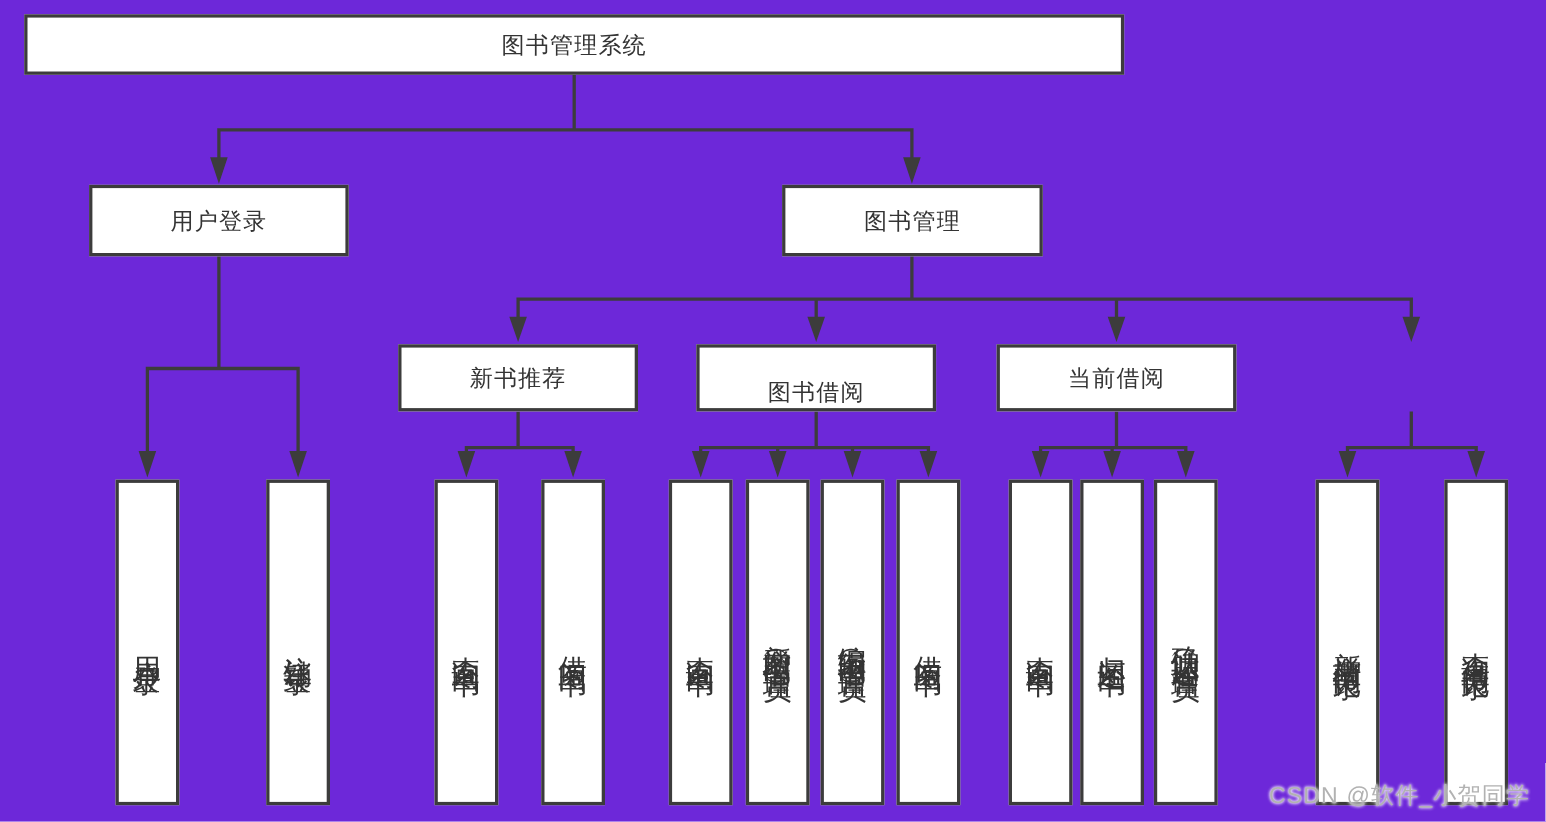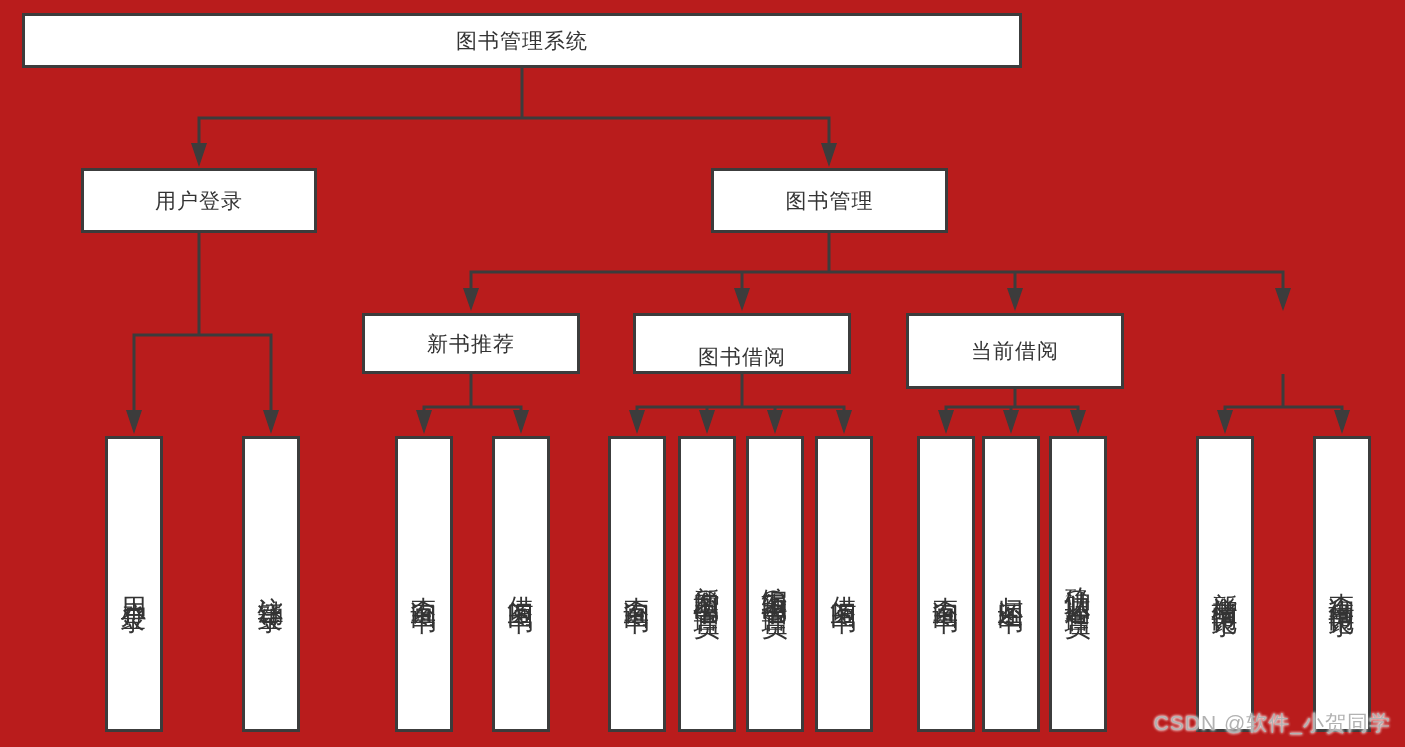--- a/index.html
+++ b/index.html
@@ -5,21 +5,21 @@
   html, body {
     margin: 0;
     padding: 0;
     background: #ffffff;
     font-family: "Liberation Sans", "DejaVu Sans", sans-serif;
   }
   #canvas {
     position: relative;
     width: 1405px;
     height: 747px;
-    background: #b91c1c;
+    background: #6d28d9;
     overflow: hidden;
   }
   #connector-svg {
     position: absolute;
     left: 0;
     top: 0;
     width: 1405px;
     height: 747px;
   }
   .node {
@@ -51,21 +51,21 @@
     color: #343434;
   }
   
   #node-library-system   { left: 22px;   top: 13px;  width: 1000px; height: 55px; }
   
   #node-user-login       { left: 81px;   top: 168px; width: 236px;  height: 65px; }
   #node-book-management  { left: 711px;  top: 168px; width: 237px;  height: 65px; }
   
   #node-new-book-recommend { left: 362px;  top: 313px; width: 218px; height: 61px; }
   #node-book-borrow        { left: 633px;  top: 313px; width: 218px; height: 61px; align-items: flex-end; }
-  #node-current-borrow     { left: 906px;  top: 313px; width: 218px; height: 76px; }
+  #node-current-borrow     { left: 906px;  top: 313px; width: 218px; height: 61px; }
   #node-borrow-records     { left: 1173px; top: 313px; width: 220px; height: 61px; }
   
   #leaf-user-login              { left: 105px; }
   #leaf-logout                  { left: 242px; }
   #leaf-newbook-query-books     { left: 395px; }
   #leaf-newbook-borrow-books    { left: 492px; }
   #leaf-borrow-query-books      { left: 608px; }
   #leaf-borrow-add-books-admin  { left: 678px; }
   #leaf-borrow-edit-books-admin { left: 746px; }
   #leaf-borrow-borrow-books     { left: 815px; }

